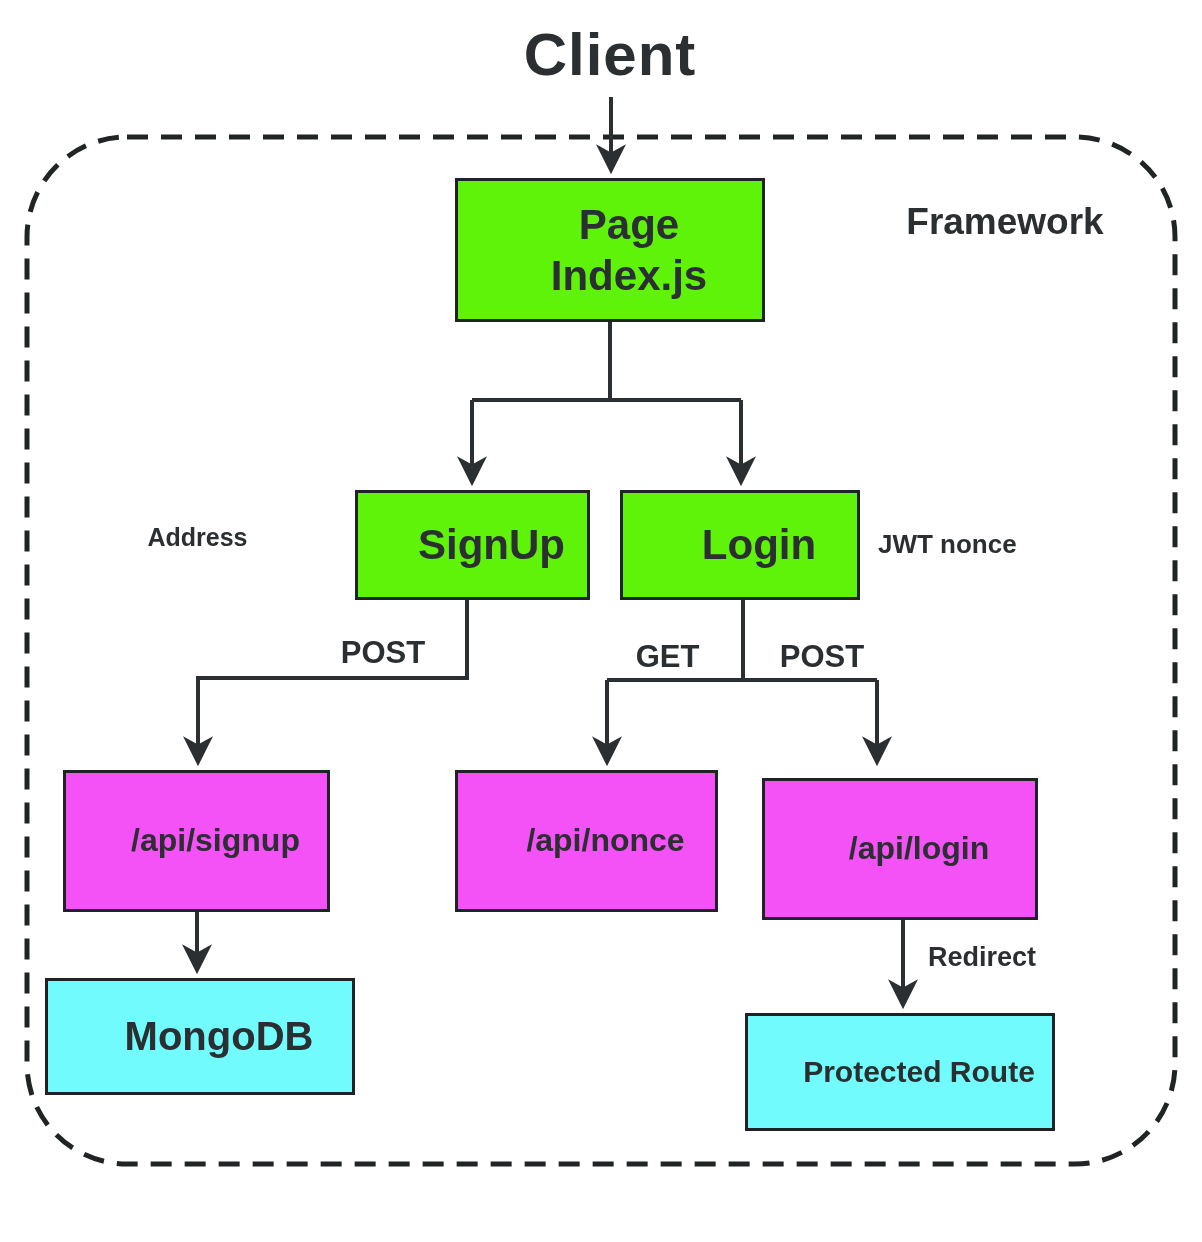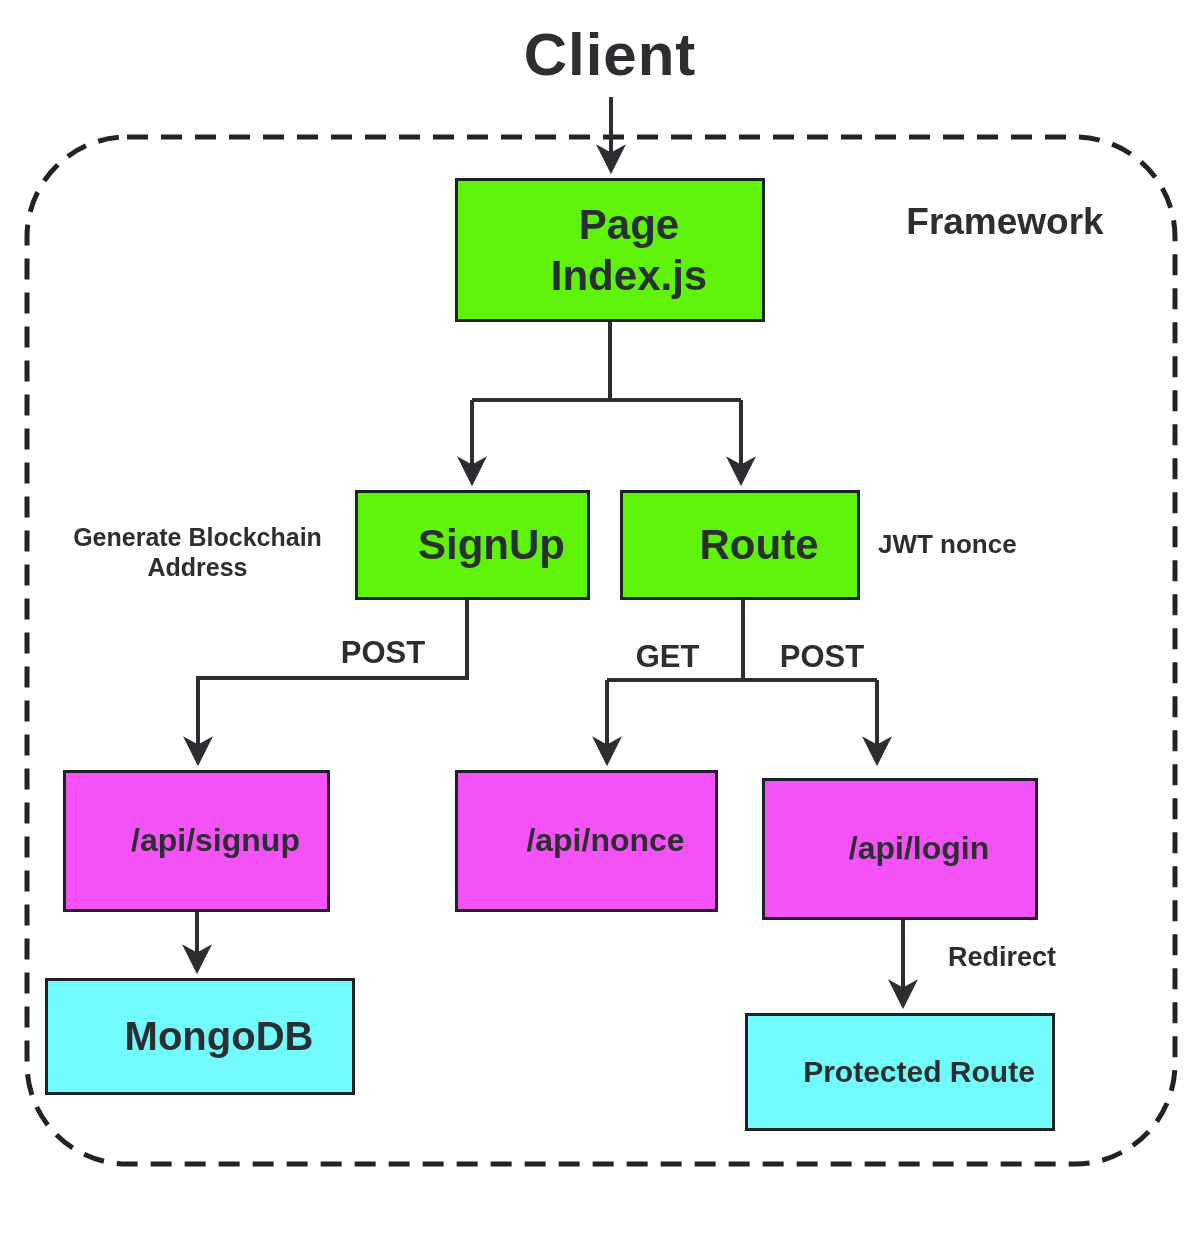--- a/index.html
+++ b/index.html
@@ -61,21 +61,21 @@
     text-align:center;
     line-height:1.22;
   }
   .lbl-client{left:410px;top:18px;width:400px;font-size:60px;letter-spacing:1px;}
   .lbl-nextjs{left:855px;top:198px;width:300px;font-size:37px;line-height:1.3;}
   .lbl-genblock{left:35px;top:522px;width:325px;font-size:25px;line-height:1.2;}
   .lbl-jwt{left:878px;top:529px;width:200px;font-size:26px;text-align:left;}
   .lbl-post1{left:330px;top:634px;width:106px;font-size:31px;}
   .lbl-get{left:615px;top:638px;width:105px;font-size:31px;}
   .lbl-post2{left:768px;top:638px;width:108px;font-size:31px;}
-  .lbl-redirect{left:928px;top:941px;width:160px;font-size:27px;text-align:left;margin-left:20px;}
+  .lbl-redirect{left:928px;top:941px;width:160px;font-size:27px;text-align:left;}
 </style>
 </head>
 <body>
 
 <div class="canvas">
 
   <svg class="connectors" viewBox="0 0 1202 1242" xmlns="http://www.w3.org/2000/svg">
     <defs>
       <marker id="arrow" viewBox="0 0 10 10" refX="8.6" refY="5" markerWidth="30" markerHeight="30" markerUnits="userSpaceOnUse" orient="auto-start-reverse">
         <path d="M0,0 L10,5 L0,10 L2.8,5 Z" fill="#2b2f31"></path>
@@ -101,42 +101,41 @@
     <path d="M903,912 L903,1005" fill="none" stroke="#2b2f31" stroke-width="4" marker-end="url(#arrow)"></path>
   </svg>
 
   <div class="lbl lbl-client">Client</div>
 
   <div class="lbl lbl-nextjs">
     <div>Framework</div>
   </div>
 
   <div class="lbl lbl-genblock">
-    <div>Generate Blockchain</div>
     <div>Address</div>
   </div>
 
   <div class="lbl lbl-jwt">JWT nonce</div>
 
   <div class="lbl lbl-post1">POST</div>
 
   <div class="lbl lbl-get">GET</div>
 
   <div class="lbl lbl-post2">POST</div>
 
   <div class="lbl lbl-redirect">Redirect</div>
 
   <div class="node green node-page">
     <div>Page</div>
     <div>Index.js</div>
   </div>
 
   <div class="node green node-signup">SignUp</div>
 
-  <div class="node green node-login">Route</div>
+  <div class="node green node-login">Login</div>
 
   <div class="node magenta node-api-signup">/api/signup</div>
 
   <div class="node magenta node-api-nonce">/api/nonce</div>
 
   <div class="node magenta node-api-login">/api/login</div>
 
   <div class="node cyan node-mongodb">MongoDB</div>
 
   <div class="node cyan node-protected">Protected Route</div>

